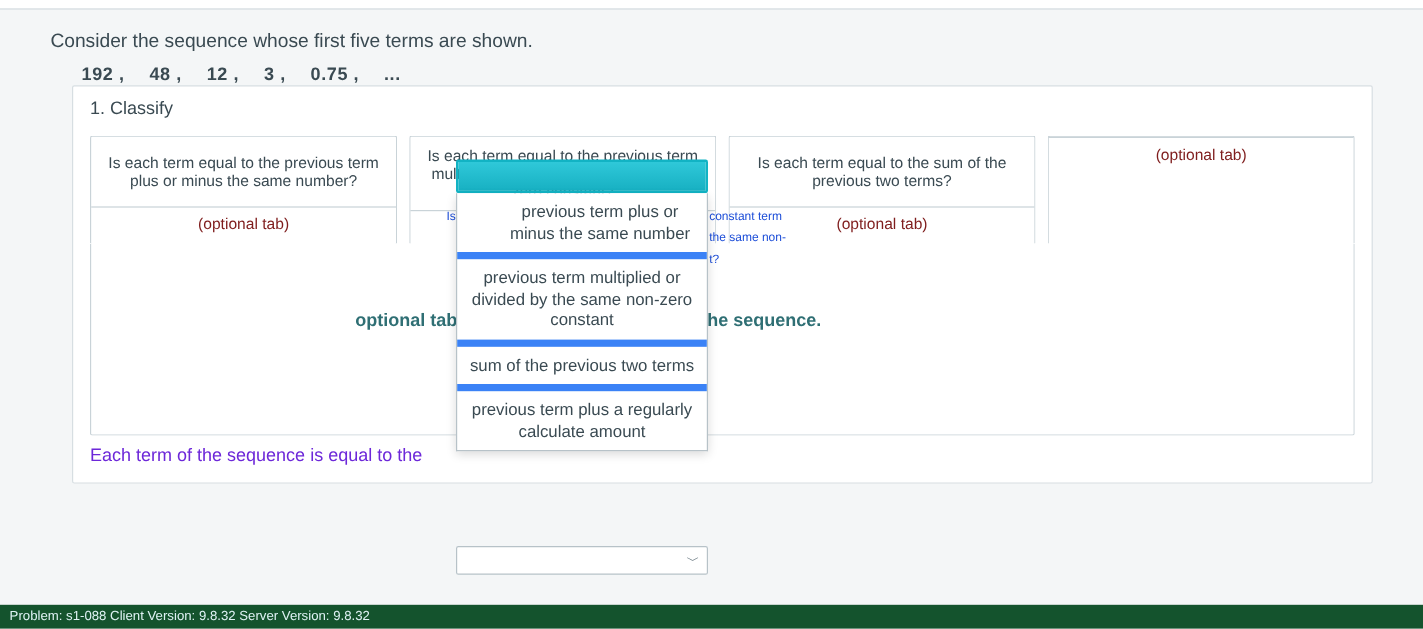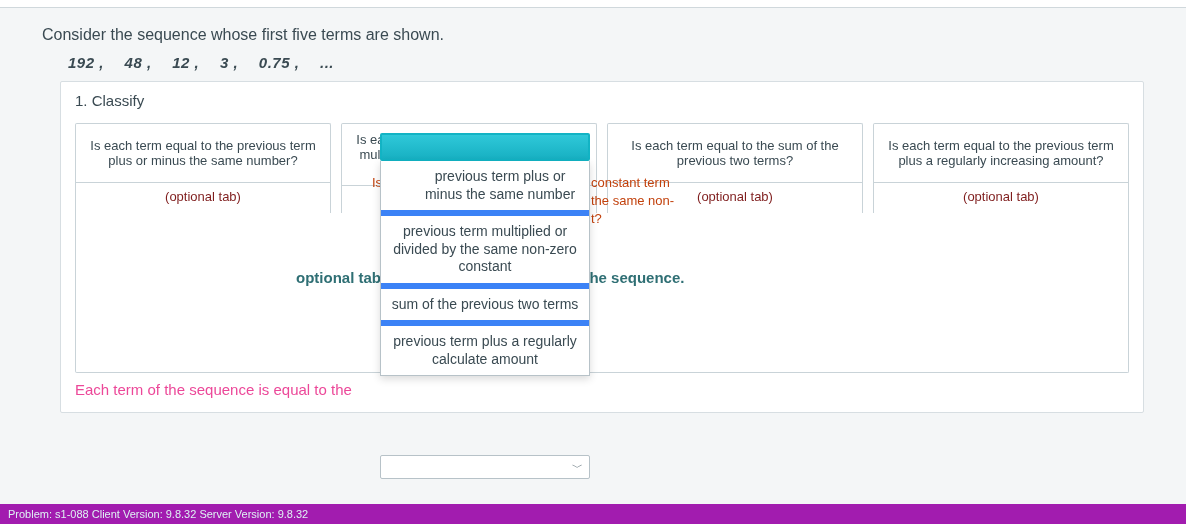--- a/index.html
+++ b/index.html
@@ -23,23 +23,21 @@
     .prompt-line1 {
       font-size: 16px;
       color: #3a4a52;
       margin-bottom: 10px;
     }
     .sequence-line {
       font-size: 15px;
       font-weight: 600;
       color: #3a4a52;
       padding-left: 18px;
-      margin-bottom: 10px;
       letter-spacing: 0.5px;
-      font-style: italic;
     }
     .sequence-line span { padding: 0 8px; }
     .prompt-line2 {
       font-size: 16px;
       font-weight: 700;
       color: #2f6f74;
       margin-bottom: 14px;
     }
     .section-card {
       margin-left: 18px;
@@ -92,21 +90,21 @@
       font-size: 15px;
       font-weight: 700;
       color: #2f6f74;
     }
     .fill-row {
       margin-top: 8px;
       display: flex;
       align-items: center;
       gap: 8px;
       font-size: 15px;
-      color: #ec4899;
+      color: #6d28d9;
     }
     
     .dropdown-wrap {
       position: absolute;
       left: 380px;
       top: 133px;
       width: 210px;
       z-index: 50;
     }
     .dd-selected {
@@ -148,32 +146,32 @@
       z-index: 40;
     }
     .dd-caret {
       font-size: 11px;
       color: #6a7a82;
     }
     .status-bar {
       position: absolute;
       left: 0; right: 0; bottom: 0;
       height: 20px;
-      background: #a21caf;
+      background: #14532d;
       color: #dff2f4;
       font-size: 11px;
       display: flex;
       align-items: center;
       padding-left: 8px;
     }
     
     .bg-frag {
       position: absolute;
-      font-size: 13px;
-      color: #c2410c;
+      font-size: 10px;
+      color: #1d4ed8;
       z-index: 10;
     }
   </style>
 </head>
 <body>
 
 <div class="top-strip"></div>
 
 <div class="content">
   <div class="prompt-line1">Consider the sequence whose first five terms are shown.</div>
@@ -196,21 +194,20 @@
       </div>
       <div class="tab-cell">
         <div class="tab-q">Is each term equal to the previous term multiplied or divided by the same non-zero constant?</div>
         <div class="tab-opt">(optional tab)</div>
       </div>
       <div class="tab-cell">
         <div class="tab-q">Is each term equal to the sum of the previous two terms?</div>
         <div class="tab-opt">(optional tab)</div>
       </div>
       <div class="tab-cell">
-        <div class="tab-q">Is each term equal to the previous term plus a regularly increasing amount?</div>
         <div class="tab-opt">(optional tab)</div>
       </div>
     </div>
 
     <div class="main-area">
       <span>optional tabs above to help you classify the sequence.</span>
     </div>
 
     <div class="fill-row">
       <span>Each term of the sequence is equal to the</span>

